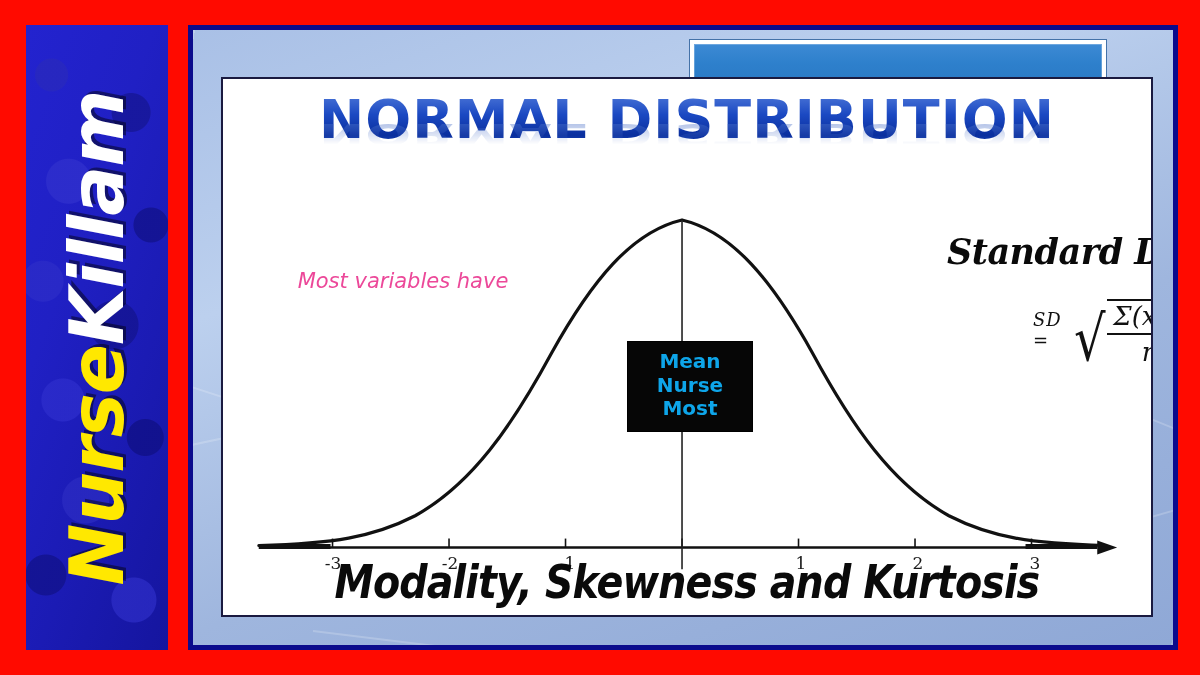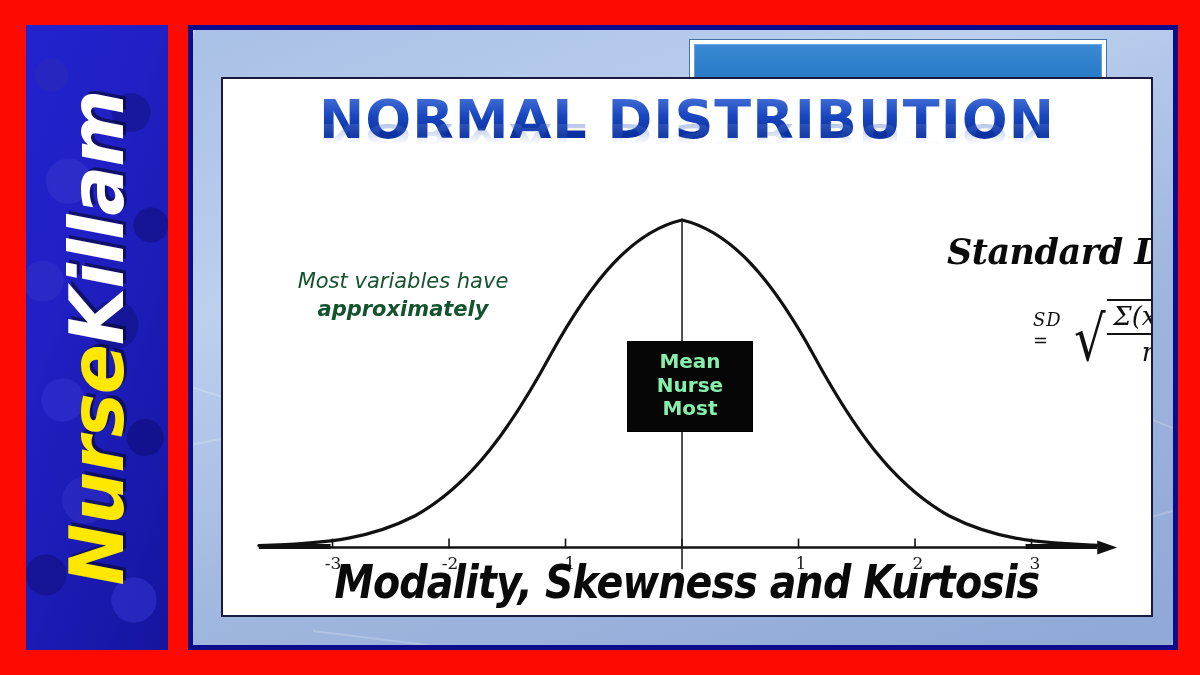--- a/index.html
+++ b/index.html
@@ -93,21 +93,21 @@
     margin-top:2px;
     -webkit-mask-image:linear-gradient(to top,rgba(0,0,0,.60),rgba(0,0,0,0) 85%);
     mask-image:linear-gradient(to top,rgba(0,0,0,.60),rgba(0,0,0,0) 85%);
     opacity:.85;
   }
 
   
   #blurb{
     position:absolute;left:30px;top:189px;width:300px;
     font-family:"DejaVu Sans",sans-serif;font-style:italic;
-    font-size:21px;color:#14532d;line-height:1.32;text-align:center;
+    font-size:21px;color:#ec4899;line-height:1.32;text-align:center;
   }
   #blurb .strong{font-weight:bold;font-style:italic;}
 
   
   #sd-heading{
     position:absolute;left:724px;top:152px;
     font-family:"DejaVu Serif",serif;font-weight:bold;font-style:italic;
     font-size:35px;color:#0A0A0A;white-space:nowrap;letter-spacing:-.5px;
   }
 
@@ -130,21 +130,21 @@
 
   
   #plot{position:absolute;left:0;top:0;width:100%;height:100%;}
 
   
   #mmm-box{
     position:absolute;left:404px;top:262px;width:112px;
     background:#060606;border:1px solid #000;
     padding:8px 6px 10px;text-align:center;
     font-family:"DejaVu Sans",sans-serif;font-weight:bold;
-    font-size:20px;color:#86efac;line-height:1.18;
+    font-size:20px;color:#0ea5e9;line-height:1.18;
   }
 
   
   #bottom-banner{
     position:absolute;left:0;bottom:6px;width:100%;text-align:center;
   }
   #bottom-text{
     font-family:"DejaVu Sans",sans-serif;font-weight:bold;font-style:italic;
     font-size:46px;color:#0A0A0A;letter-spacing:-1px;
     transform:scaleX(.86);display:inline-block;white-space:nowrap;
@@ -217,21 +217,20 @@
 
         <div class="axis-label" style="left:110px;top:474px;">-3</div>
         <div class="axis-label" style="left:227px;top:474px;">-2</div>
         <div class="axis-label" style="left:344px;top:474px;">-1</div>
         <div class="axis-label" style="left:578px;top:474px;">1</div>
         <div class="axis-label" style="left:695px;top:474px;">2</div>
         <div class="axis-label" style="left:812px;top:474px;">3</div>
 
         <div id="blurb">
           <div>Most variables have</div>
-          <div class="strong">approximately</div>
         </div>
 
         <div id="sd-heading">Standard Deviations</div>
 
         <div id="sd-formula">
           <span id="sd-lhs">SD  =</span>
           <span id="sd-radical">
             <span class="rad-glyph">√</span>
             <span id="sd-frac">
               <span id="sd-num">Σ(x − M)²</span>

